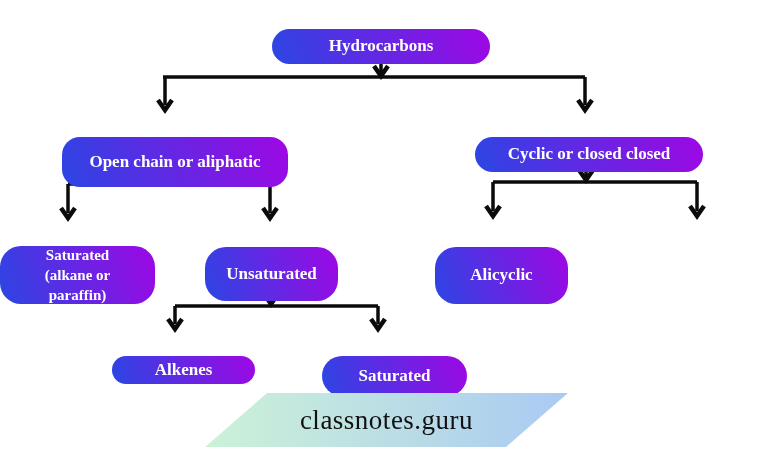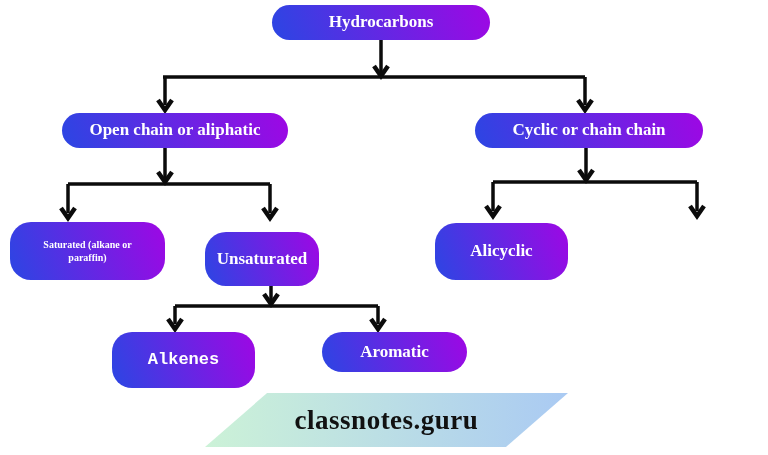--- a/index.html
+++ b/index.html
@@ -25,45 +25,46 @@
     display: flex;
     align-items: center;
     justify-content: center;
     text-align: center;
     color: var(--node-text, #ffffff);
     font-weight: 700;
     font-size: 17px;
     line-height: 1.35;
     background: linear-gradient(70deg, var(--node-gradient-start, #2b46e3), var(--node-gradient-end, #9e07e4));
     box-sizing: border-box;
+    margin-top: 24px;
   }
   .pill { border-radius: 18px; }
   .rounded { border-radius: 21px; }
   .node-hydrocarbons { left: 272px; top: 5px;   width: 218px; height: 35px; }
-  .node-open-chain   { left: 62px;  top: 113px; width: 226px; height: 35px; text-align: center; }
+  .node-open-chain   { left: 62px;  top: 113px; width: 226px; height: 50px; text-align: center; }
   .node-cyclic       { left: 475px; top: 113px; width: 228px; height: 35px; }
-  .node-saturated    { left: 10px;   top: 222px; width: 155px; height: 58px; font-size: 10px; padding: 0 28px; }
-  .node-unsaturated  { left: 205px; top: 232px; width: 114px; height: 54px; }
+  .node-saturated    { left: 0;   top: 222px; width: 155px; height: 58px; font-size: 15px; padding: 0 28px; }
+  .node-unsaturated  { left: 205px; top: 223px; width: 133px; height: 54px; }
   .node-aromatic     { left: 435px; top: 223px; width: 133px; height: 57px; }
   .node-alkynes      { left: 620px; top: 223px; width: 133px; height: 57px; }
-  .node-alkenes      { left: 112px; top: 332px; width: 143px; height: 56px; border-radius: 20px; font-family: Liberation Mono, monospace; }
+  .node-alkenes      { left: 112px; top: 332px; width: 143px; height: 28px; border-radius: 20px; }
   .node-alicyclic    { left: 322px; top: 332px; width: 145px; height: 40px; border-radius: 20px; }
   .watermark {
     position: absolute;
     left: 205px; top: 393px;
     width: 363px; height: 54px;
     background: linear-gradient(90deg, var(--watermark-gradient-start, #ccf2d7), var(--watermark-gradient-end, #aacaf3));
     clip-path: polygon(17.1% 0, 100% 0, 82.9% 100%, 0 100%);
     display: flex;
     align-items: center;
     justify-content: center;
   }
   .watermark-text {
     color: var(--watermark-text, #111111);
-    font-weight: 700;
+    font-weight: 400;
     font-size: 27px;
     letter-spacing: 0.5px;
   }
 </style>
 </head>
 <body>
 
 <div class="canvas">
 
   <svg class="connectors" viewBox="0 0 768 455" aria-hidden="true">
@@ -104,24 +105,24 @@
       <path class="line" d="M175 306 H378"></path>
       <path class="line" d="M175 306 V324"></path>
       <path class="head" d="M168 319 L175 329 L182 319"></path>
       <path class="line" d="M378 306 V324"></path>
       <path class="head" d="M371 319 L378 329 L385 319"></path>
     </g>
   </svg>
 
   <div class="node pill node-hydrocarbons">Hydrocarbons</div>
   <div class="node pill node-open-chain">Open chain or aliphatic</div>
-  <div class="node pill node-cyclic">Cyclic or chain chain</div>
+  <div class="node pill node-cyclic">Cyclic or closed closed</div>
   <div class="node rounded node-saturated">Saturated (alkane or paraffin)</div>
   <div class="node rounded node-unsaturated">Unsaturated</div>
   <div class="node rounded node-aromatic">Alicyclic</div>
   <div class="node node-alkenes">Alkenes</div>
-  <div class="node node-alicyclic">Aromatic</div>
+  <div class="node node-alicyclic">Saturated</div>
 
   <div class="watermark">
     <span class="watermark-text">classnotes.guru</span>
   </div>
 
 </div>
 
 </body></html>

